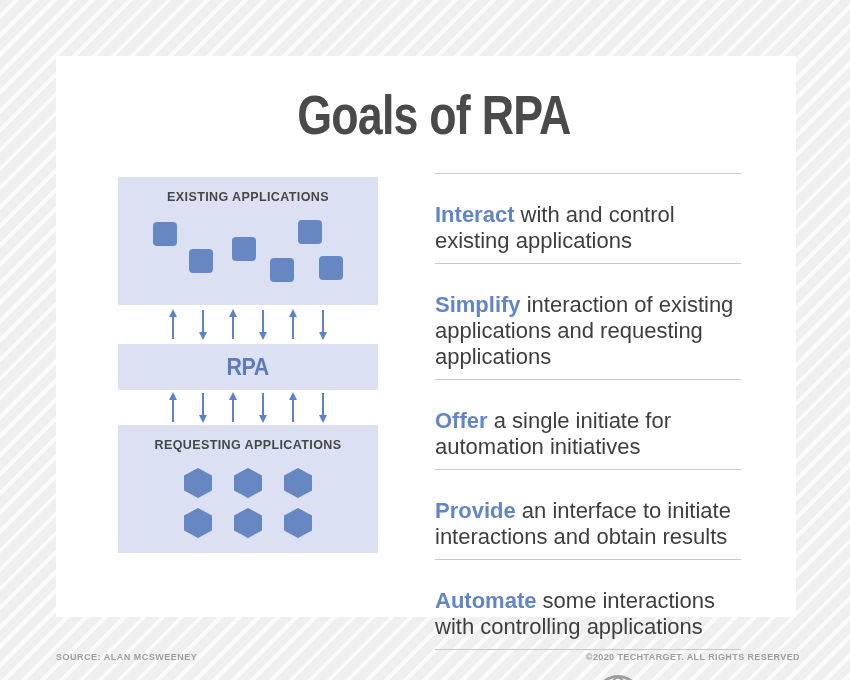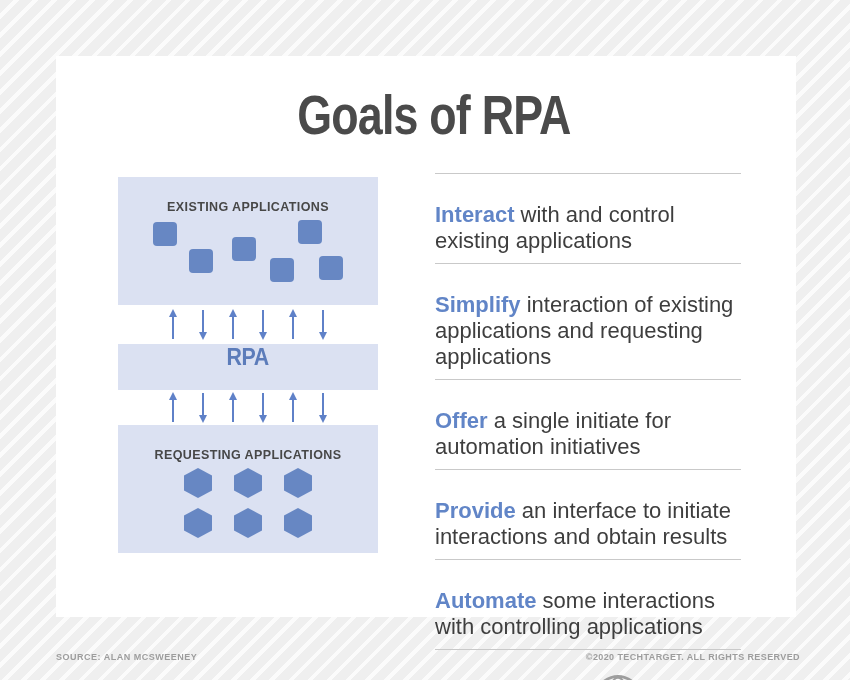--- a/index.html
+++ b/index.html
@@ -38,21 +38,21 @@
 
   
   .diagram {
     position: absolute; left: 62px; top: 121px; width: 260px;
   }
   .app-box {
     position: relative; width: 260px; height: 128px;
     background: #dbe1f2;
   }
   .box-label {
-    padding-top: 23px; text-align: center;
+    padding-top: 13px; text-align: center;
     font-size: 12.5px; font-weight: bold; color: #474747;
     letter-spacing: 0.4px;
   }
   .sq {
     position: absolute; width: 24px; height: 24px;
     background: #6787c3; border-radius: 4px;
   }
   .hex {
     position: absolute; width: 28px; height: 30px;
     background: #6787c3;
@@ -72,21 +72,21 @@
     content: ""; position: absolute; left: 0.5px; width: 0; height: 0;
     border-left: 4px solid transparent; border-right: 4px solid transparent;
   }
   .arr.up::before   { top: 5px; bottom: 0; }
   .arr.up::after    { top: -1px; border-bottom: 8px solid #5f81c8; }
   .arr.down::before { top: 0; bottom: 5px; }
   .arr.down::after  { bottom: -1px; border-top: 8px solid #5f81c8; }
 
   .rpa-box {
     width: 260px; height: 46px; background: #dbe1f2;
-    display: flex; justify-content: center;
+    display: flex; align-items: center; justify-content: center;
   }
   .rpa-label {
     font-size: 23px; font-weight: bold; color: #5c7cba;
     letter-spacing: -0.5px; transform: scaleX(0.93);
   }
 
   
   .goals {
     position: absolute; left: 379px; top: 117px; width: 306px;
     border-bottom: 1px solid #c9c9c9;

